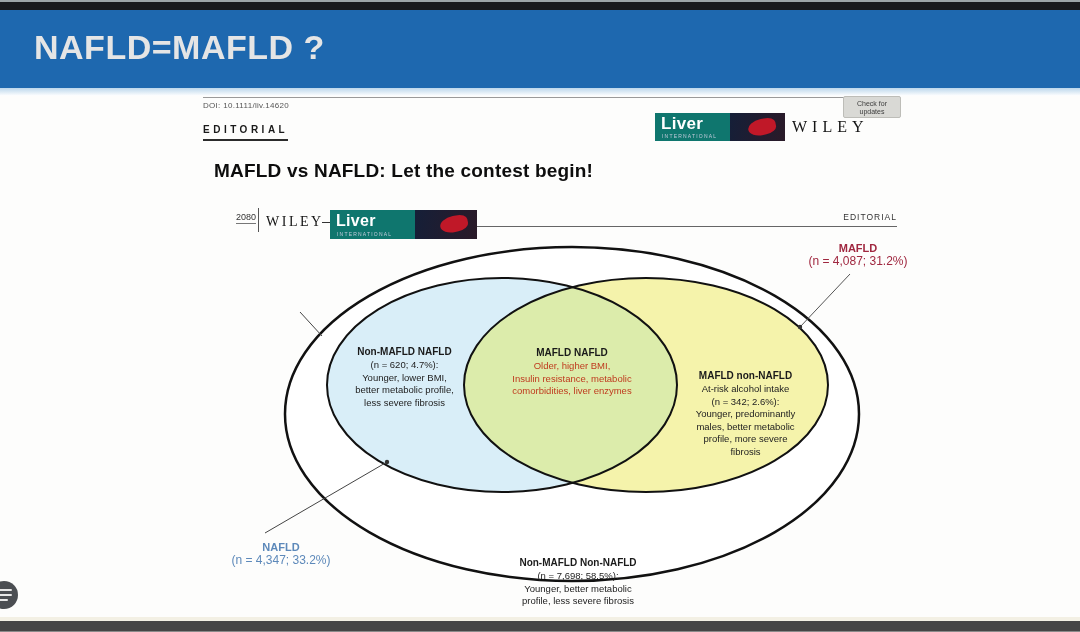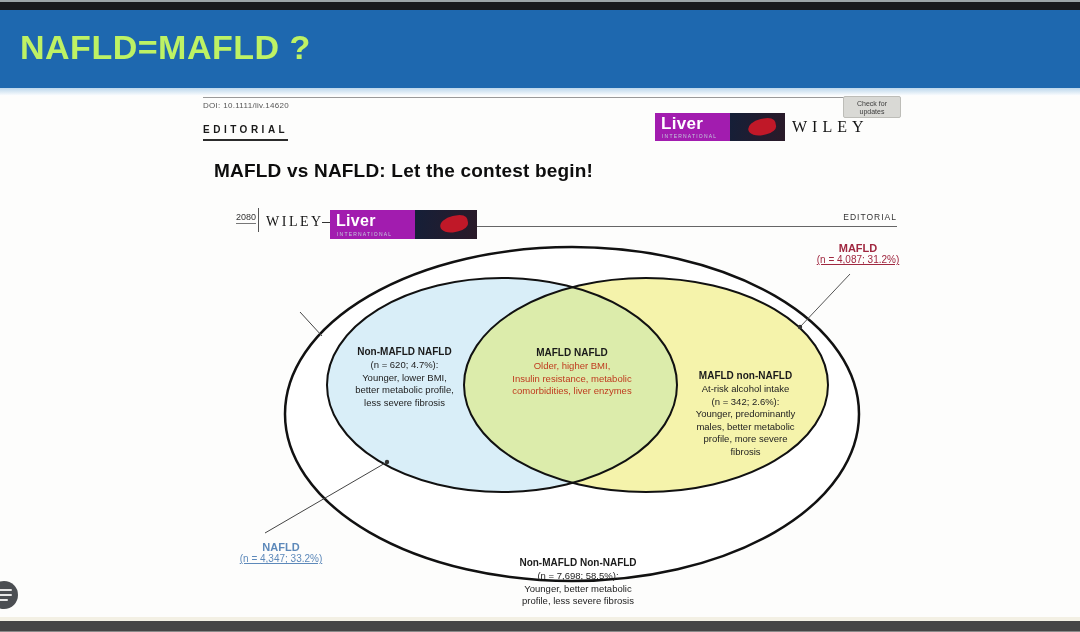--- a/index.html
+++ b/index.html
@@ -2,38 +2,38 @@
 <html><head>
 <meta charset="utf-8">
 <style>
   html,body{margin:0;padding:0;}
   body{font-family:"Liberation Sans","DejaVu Sans",sans-serif;background:#ffffff;}
   .screen{position:relative;width:1080px;height:632px;background:#fdfdfc;overflow:hidden;}
 
   
   .top-strip{position:absolute;left:0;top:0;width:1080px;height:10px;background:#17191b;border-top:2px solid #9ba4a6;box-sizing:border-box;}
   .header{position:absolute;left:0;top:10px;width:1080px;height:78px;background:#1e68af;}
-  .header-title{position:absolute;left:20px;top:18px;font-size:34px;font-weight:bold;color:#bef264;letter-spacing:0.5px;}
+  .header-title{position:absolute;left:34px;top:18px;font-size:34px;font-weight:bold;color:#e5e5e5;letter-spacing:0.5px;}
   .header-fade{position:absolute;left:0;top:88px;width:1080px;height:8px;background:linear-gradient(#bcd7ec,#ffffff);}
 
   
   .bottom-cream{position:absolute;left:0;bottom:11px;width:1080px;height:4px;background:#f3f0e4;}
   .bottom-bar{position:absolute;left:0;bottom:0;width:1080px;height:11px;background:#454545;border-bottom:1px solid #8a8a8a;box-sizing:border-box;}
   .menu-circle{position:absolute;left:-10px;top:581px;width:28px;height:28px;border-radius:50%;background:#4b4e52;}
   .menu-circle .bar{position:absolute;left:9px;width:13px;height:2px;background:#e8e8e8;border-radius:1px;}
   .menu-circle .b1{top:8px;} .menu-circle .b2{top:13px;} .menu-circle .b3{top:18px;width:9px;}
 
   
   .doc-rule{position:absolute;left:203px;top:97px;width:683px;height:1px;background:#9a9a9a;}
   .doi{position:absolute;left:203px;top:101px;font-size:8px;color:#555;letter-spacing:0.3px;}
   .check-badge{position:absolute;left:843px;top:96px;width:58px;height:22px;background:#d9d9d5;border:1px solid #bdbdb8;border-radius:2px;
     font-size:7px;line-height:8px;color:#3c3c3c;text-align:center;padding-top:3px;box-sizing:border-box;cursor:pointer;}
   .editorial{position:absolute;left:203px;top:124px;font-size:10px;font-weight:bold;letter-spacing:3.5px;color:#1a1a1a;
     border-bottom:2px solid #2b2b2b;padding-bottom:4px;}
-  .liver-logo{position:absolute;background:#a21caf;overflow:hidden;}
+  .liver-logo{position:absolute;background:#0f766e;overflow:hidden;}
   .liver-logo.top{left:655px;top:113px;width:130px;height:28px;}
   .liver-logo .lv-name{position:absolute;left:6px;top:1px;color:#ffffff;font-weight:bold;font-size:17px;letter-spacing:0.3px;}
   .liver-logo .lv-sub{position:absolute;left:7px;bottom:2px;color:#c2cadb;font-size:5px;letter-spacing:1.2px;}
   .liver-logo .lv-dark{position:absolute;right:0;top:0;width:42%;height:100%;background:linear-gradient(100deg,#151f38,#2a1a28);}
   .liver-logo .lv-blob{position:absolute;right:9px;top:6px;width:28px;height:16px;background:#c01828;border-radius:58% 42% 45% 55%;transform:rotate(-12deg);}
   .wiley{font-family:"Liberation Serif","DejaVu Serif",serif;color:#141414;}
   .wiley.top{position:absolute;left:792px;top:118px;font-size:16px;letter-spacing:5px;}
   .paper-title{position:absolute;left:214px;top:160px;font-size:19px;font-weight:bold;color:#0d0d0d;letter-spacing:0.2px;}
 
   
@@ -42,21 +42,21 @@
   .wiley.small{position:absolute;left:266px;top:214px;font-size:14px;letter-spacing:2.5px;}
   .pg-dash{position:absolute;left:322px;top:222px;width:8px;height:1px;background:#333;}
   .liver-logo.small{left:330px;top:210px;width:147px;height:29px;}
   .liver-logo.small .lv-name{font-size:16px;top:2px;}
   .pg-rule{position:absolute;left:477px;top:226px;width:420px;height:1px;background:#666;}
   .pg-editorial{position:absolute;left:797px;top:212px;width:100px;text-align:right;font-size:8.5px;letter-spacing:1px;color:#333;}
 
   
   .vlabel{position:absolute;text-align:center;}
   .vlabel .t{font-size:11px;font-weight:600;}
-  .vlabel .n{font-size:10px;text-decoration:underline;}
+  .vlabel .n{font-size:12px;}
   .nhanes{left:219px;top:280px;width:150px;color:#1f1f1f;}
   .mafld-lab{left:783px;top:242px;width:150px;color:#a02840;}
   .mafld-lab .t{font-weight:bold;}
   .nafld-lab{left:206px;top:541px;width:150px;color:#5d89ba;}
   .nafld-lab .t{font-weight:bold;}
 
   .region{position:absolute;text-align:center;color:#222;}
   .region .rt{font-size:10px;font-weight:600;margin-bottom:2px;color:#1a1a1a;}
   .region .rl{font-size:9.5px;line-height:12.5px;}
   .region-left{left:322px;top:346px;width:165px;}

